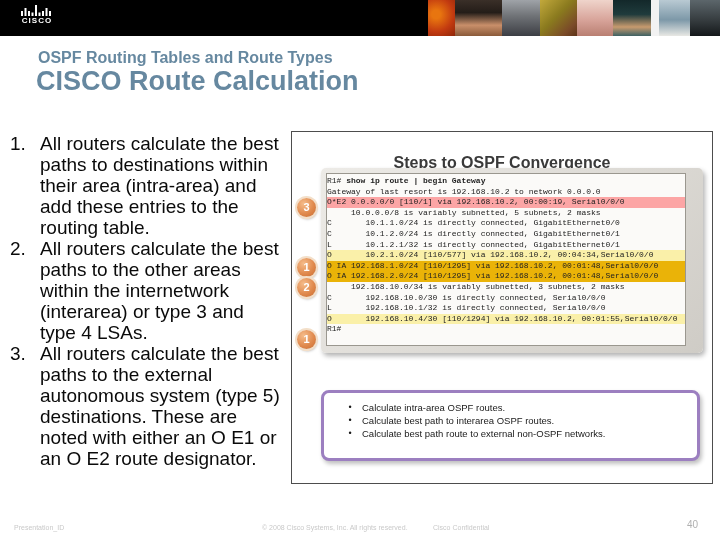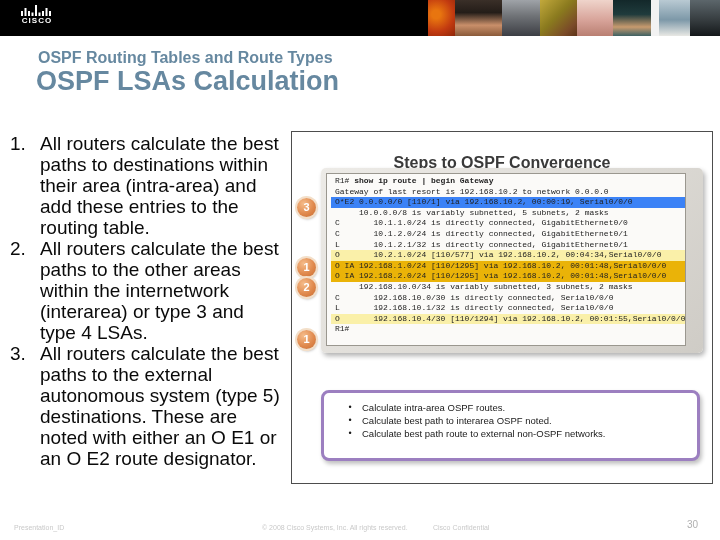--- a/index.html
+++ b/index.html
@@ -33,26 +33,26 @@
   .step .txt{width:240px;}
   
   .figure{position:absolute;left:291px;top:131px;width:420px;height:351px;
           border:1px solid #4d4d4d;background:#fff;}
   .fig-title{position:absolute;left:0;top:22px;width:100%;text-align:center;
              font-size:16px;font-weight:bold;color:#3a3a3a;}
   .terminal{position:absolute;left:29px;top:36px;width:372px;height:175px;
             background:linear-gradient(135deg,#edebe7,#cfccc6);
             border-radius:5px;padding:5px;box-shadow:2px 3px 5px rgba(0,0,0,0.30);}
   .term-inner{width:360px;height:173px;background:#fbfaf8;border:1px solid #9a978f;
-              overflow:hidden;padding:2px 0 0 8px;box-sizing:border-box;}
+              overflow:hidden;padding:2px 0 0 0;box-sizing:border-box;}
   .term-line{font-family:"Liberation Mono","DejaVu Sans Mono",monospace;
              font-size:8px;line-height:10.6px;white-space:pre;color:#222;
              margin-left:-4px;padding-left:4px;}
   .term-line .b{font-weight:bold;}
-  .hl-orange{background:#3b82f6;}
+  .hl-orange{background:#fca5a5;}
   .hl-yellow{background:#faf0a9;}
   .hl-purple{background:#eab308;}
   
   .callout{position:absolute;width:19px;height:19px;border-radius:50%;
            background:radial-gradient(circle at 35% 30%,#f5bc8a,#e08a4e 55%,#c96a2e);
            color:#fff;font-size:11px;font-weight:bold;text-align:center;line-height:19px;
            box-shadow:0 0 0 2px #f3dfc9,1px 2px 3px rgba(0,0,0,0.35);}
   .c1{left:297px;top:198px;}
   .c2{left:297px;top:258px;}
   .c3{left:297px;top:278px;}
@@ -97,21 +97,21 @@
     <div class="ph4"></div>
     <div class="ph5"></div>
     <div class="ph6"></div>
     <div class="ph7"></div>
     <div class="ph8"></div>
     <div class="ph9"></div>
   </div>
 </div>
 
 <div class="kicker">OSPF Routing Tables and Route Types</div>
-<div class="title">OSPF LSAs Calculation</div>
+<div class="title">CISCO Route Calculation</div>
 
 <div class="steps">
   <div class="step">
     <span class="num">1.</span>
     <span class="txt">All routers calculate the best paths to destinations within their area (intra-area) and add these entries to the routing table.</span>
   </div>
   <div class="step">
     <span class="num">2.</span>
     <span class="txt">All routers calculate the best paths to the other areas within the internetwork (interarea) or type 3 and type 4 LSAs.</span>
   </div>
@@ -144,32 +144,32 @@
     </div>
   </div>
 
   <div class="legend">
     <div class="legend-row">
       <span class="dot">•</span>
       <span>Calculate intra-area OSPF routes.</span>
     </div>
     <div class="legend-row">
       <span class="dot">•</span>
-      <span>Calculate best path to interarea OSPF noted.</span>
+      <span>Calculate best path to interarea OSPF routes.</span>
     </div>
     <div class="legend-row">
       <span class="dot">•</span>
       <span>Calculate best path route to external non-OSPF networks.</span>
     </div>
   </div>
 </div>
 
 <div class="callout c1">3</div>
 <div class="callout c2">1</div>
 <div class="callout c3">2</div>
 <div class="callout c4">1</div>
 
 <div class="footer">
   <span class="f-id">Presentation_ID</span>
   <span class="f-copy">© 2008 Cisco Systems, Inc. All rights reserved.</span>
   <span class="f-conf">Cisco Confidential</span>
 </div>
-<div class="f-page">30</div>
+<div class="f-page">40</div>
 
 </body></html>

